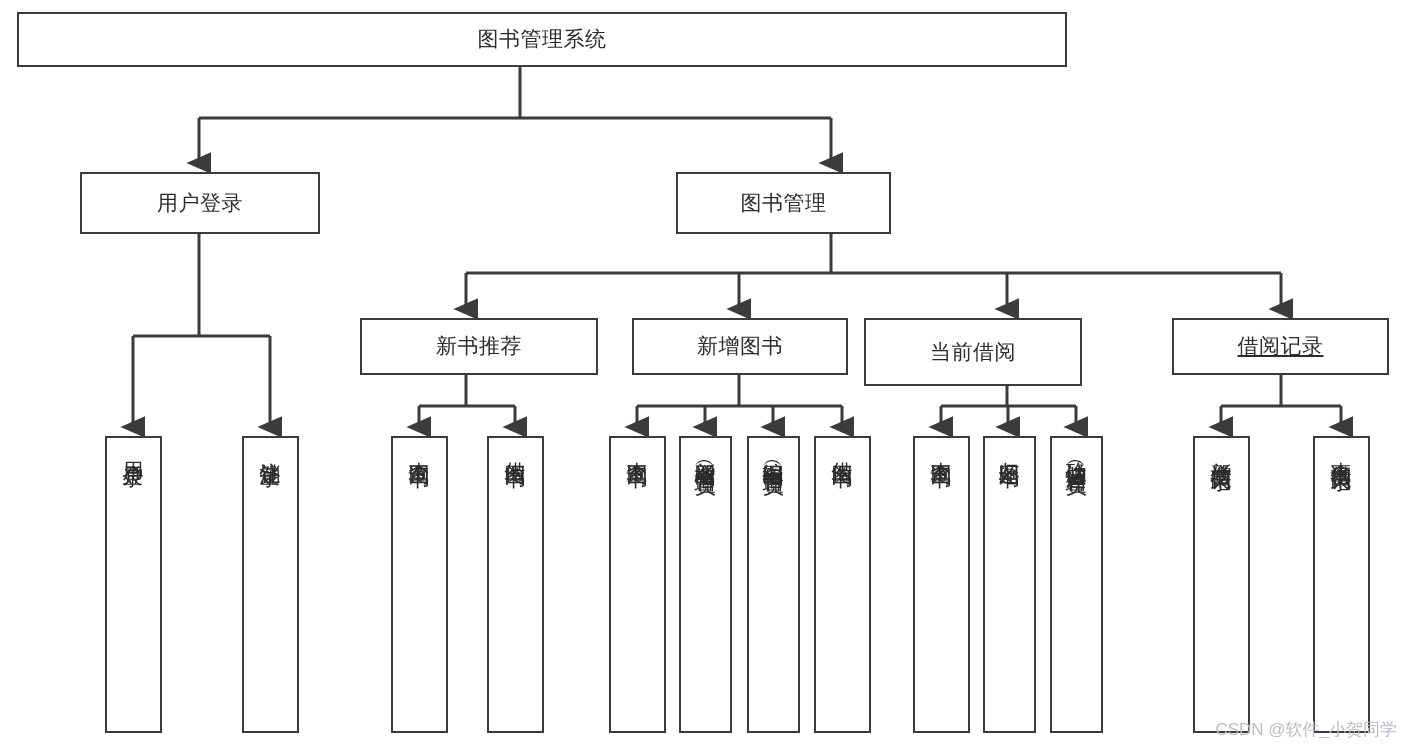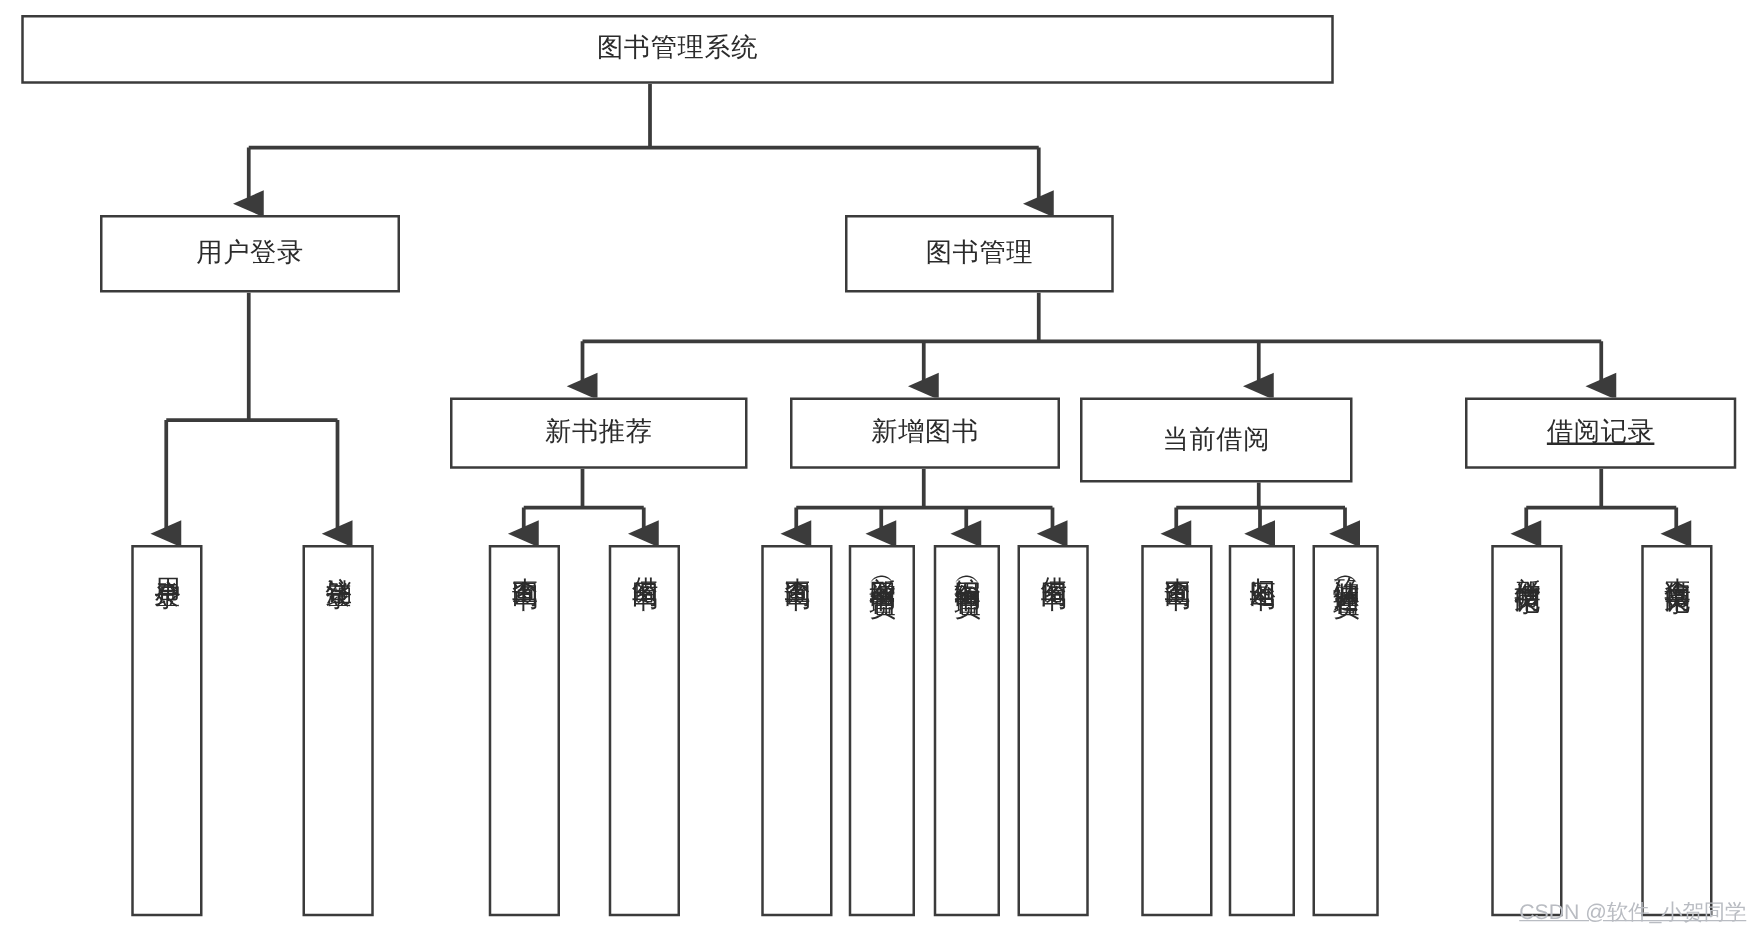--- a/index.html
+++ b/index.html
@@ -59,21 +59,20 @@
   }
   #watermark {
     position: absolute;
     right: 8px;
     bottom: 6px;
     font-size: 17px;
     color: #b9bcc2;
     z-index: 5;
     white-space: nowrap;
     font-family: "Liberation Sans", "DejaVu Sans", sans-serif;
-    text-decoration: underline;
   }
 </style>
 </head>
 <body>
 
 <div id="diagram-root">
 
   <svg id="edge-layer" viewBox="0 0 1405 747" width="1405" height="747" xmlns="http://www.w3.org/2000/svg">
     <defs>
       <marker id="arrowhead" markerWidth="9" markerHeight="9" refX="4.2" refY="4.4" orient="auto" markerUnits="strokeWidth">

